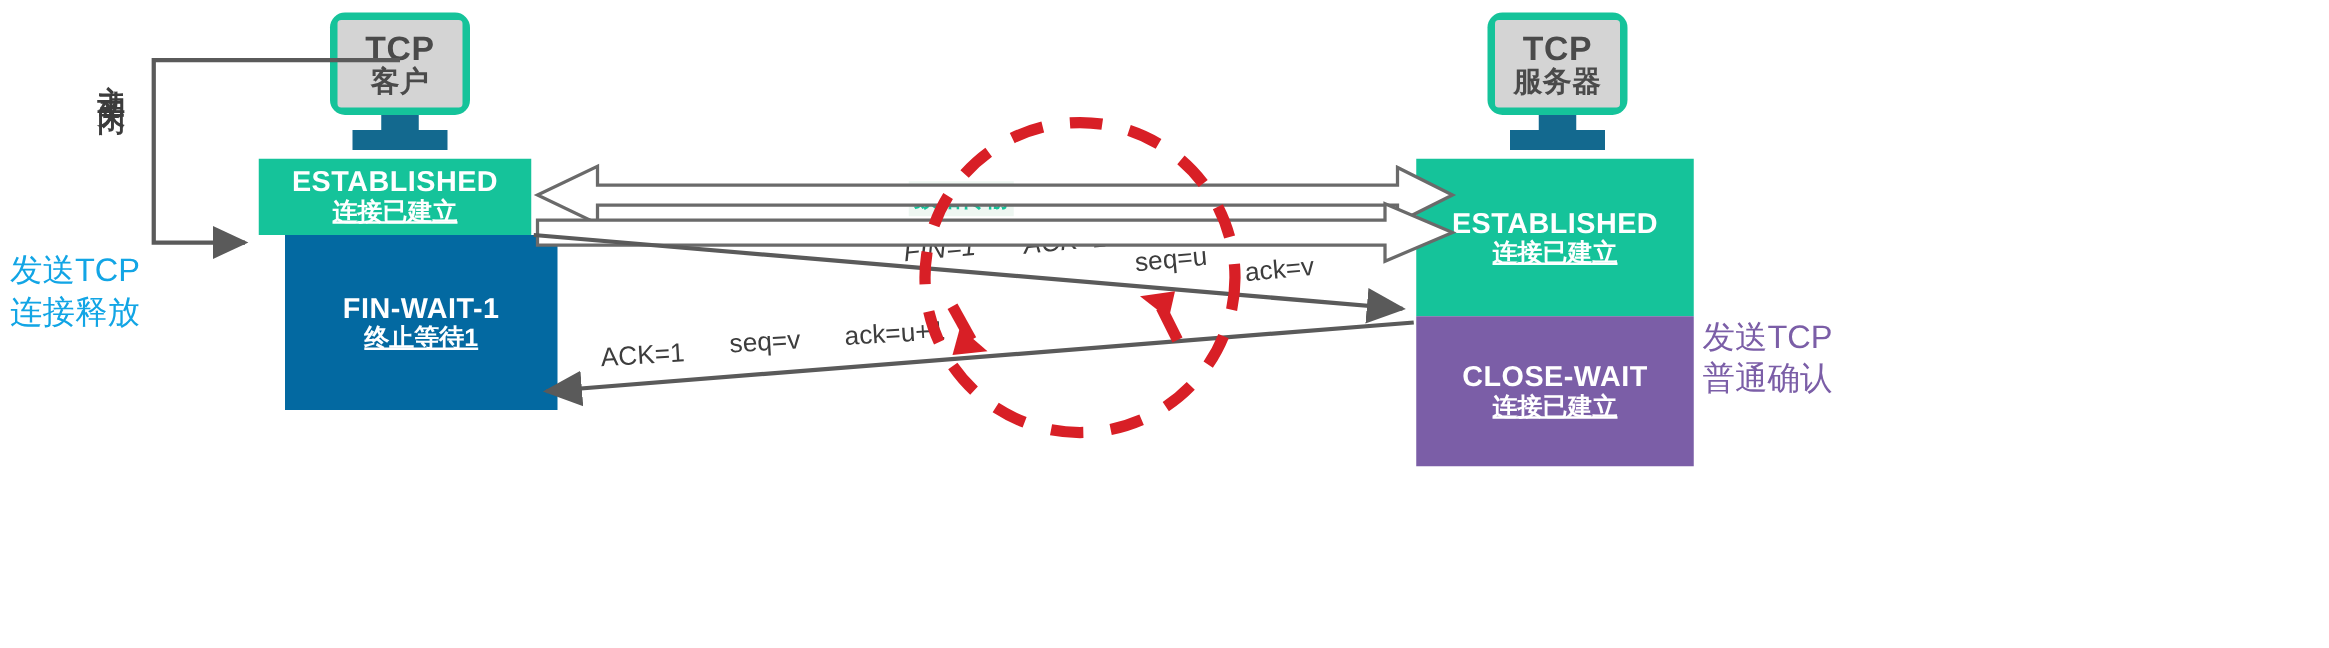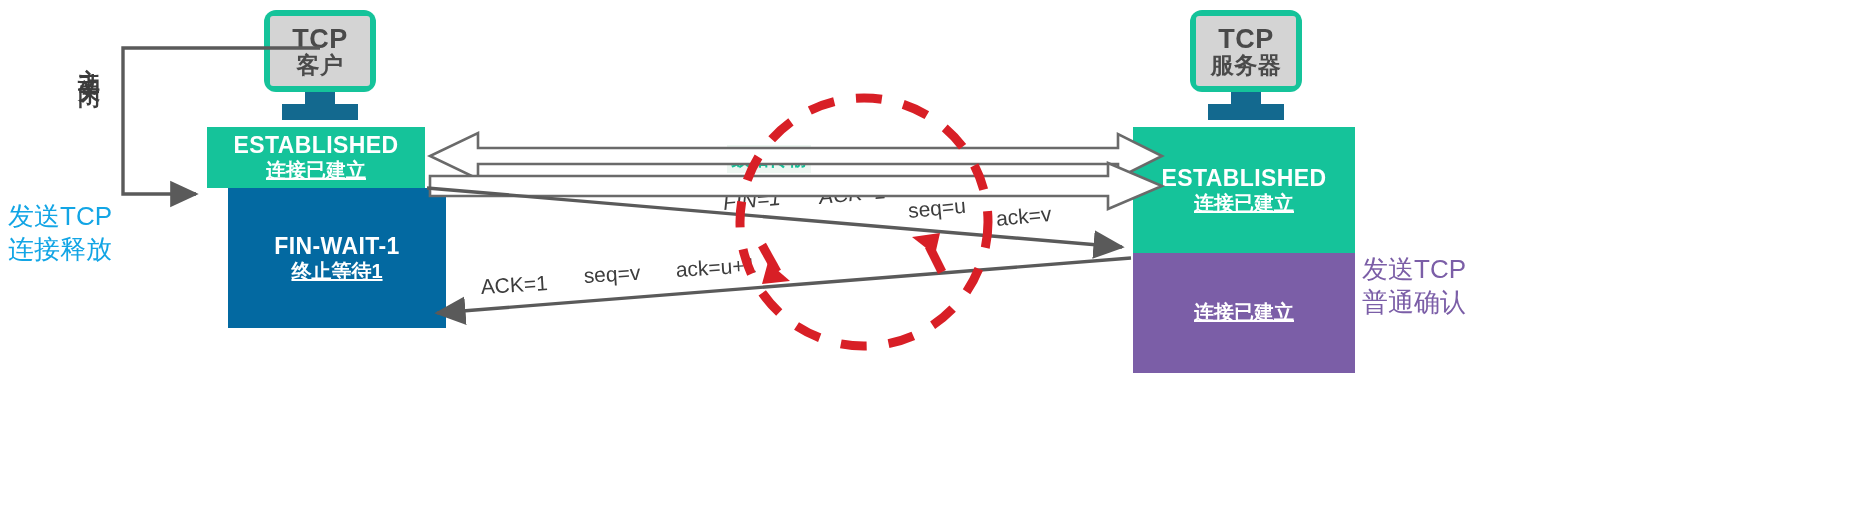--- a/index.html
+++ b/index.html
@@ -166,20 +166,21 @@
     <div class="en">FIN-WAIT-1</div>
     <div class="cn">终止等待1</div>
   </div>
 
   <div class="statebox" style="left:1133px; top:127px; width:222px; height:126px; background:#15C39A;">
     <div class="en">ESTABLISHED</div>
     <div class="cn">连接已建立</div>
   </div>
 
   <div class="statebox" style="left:1133px; top:253px; width:222px; height:120px; background:#7B5EA7;">
+    <div class="en">CLOSE-WAIT</div>
     <div class="cn">连接已建立</div>
   </div>
 
   <div class="vertlabel" style="left:78px; top:50px; height:160px;">主动关闭</div>
 
   <div class="sidelabel" style="left:8px; top:200px; width:190px; font-size:26px; color:#12A5E5;">发送TCP
 连接释放</div>
 
   <div class="sidelabel" style="left:1362px; top:253px; width:220px; font-size:26px; color:#7B5EA7;">发送TCP
 普通确认</div>

